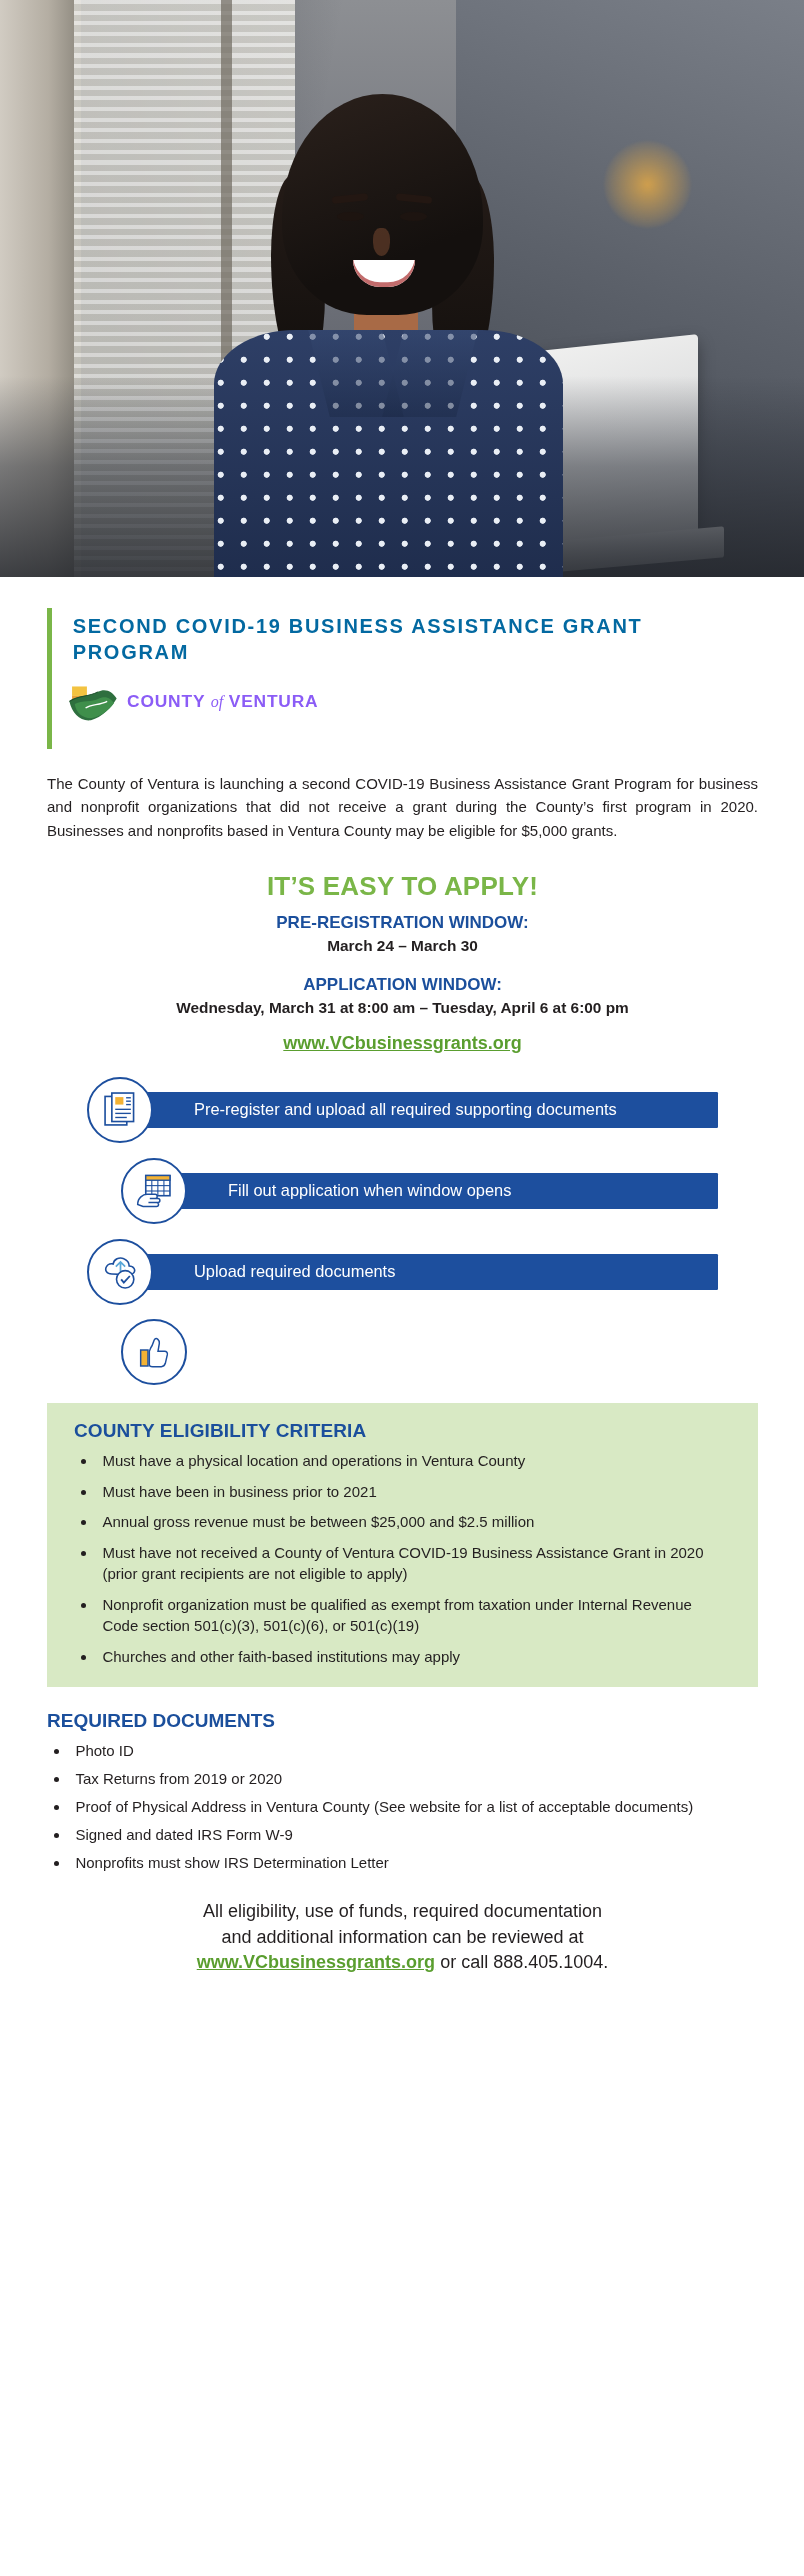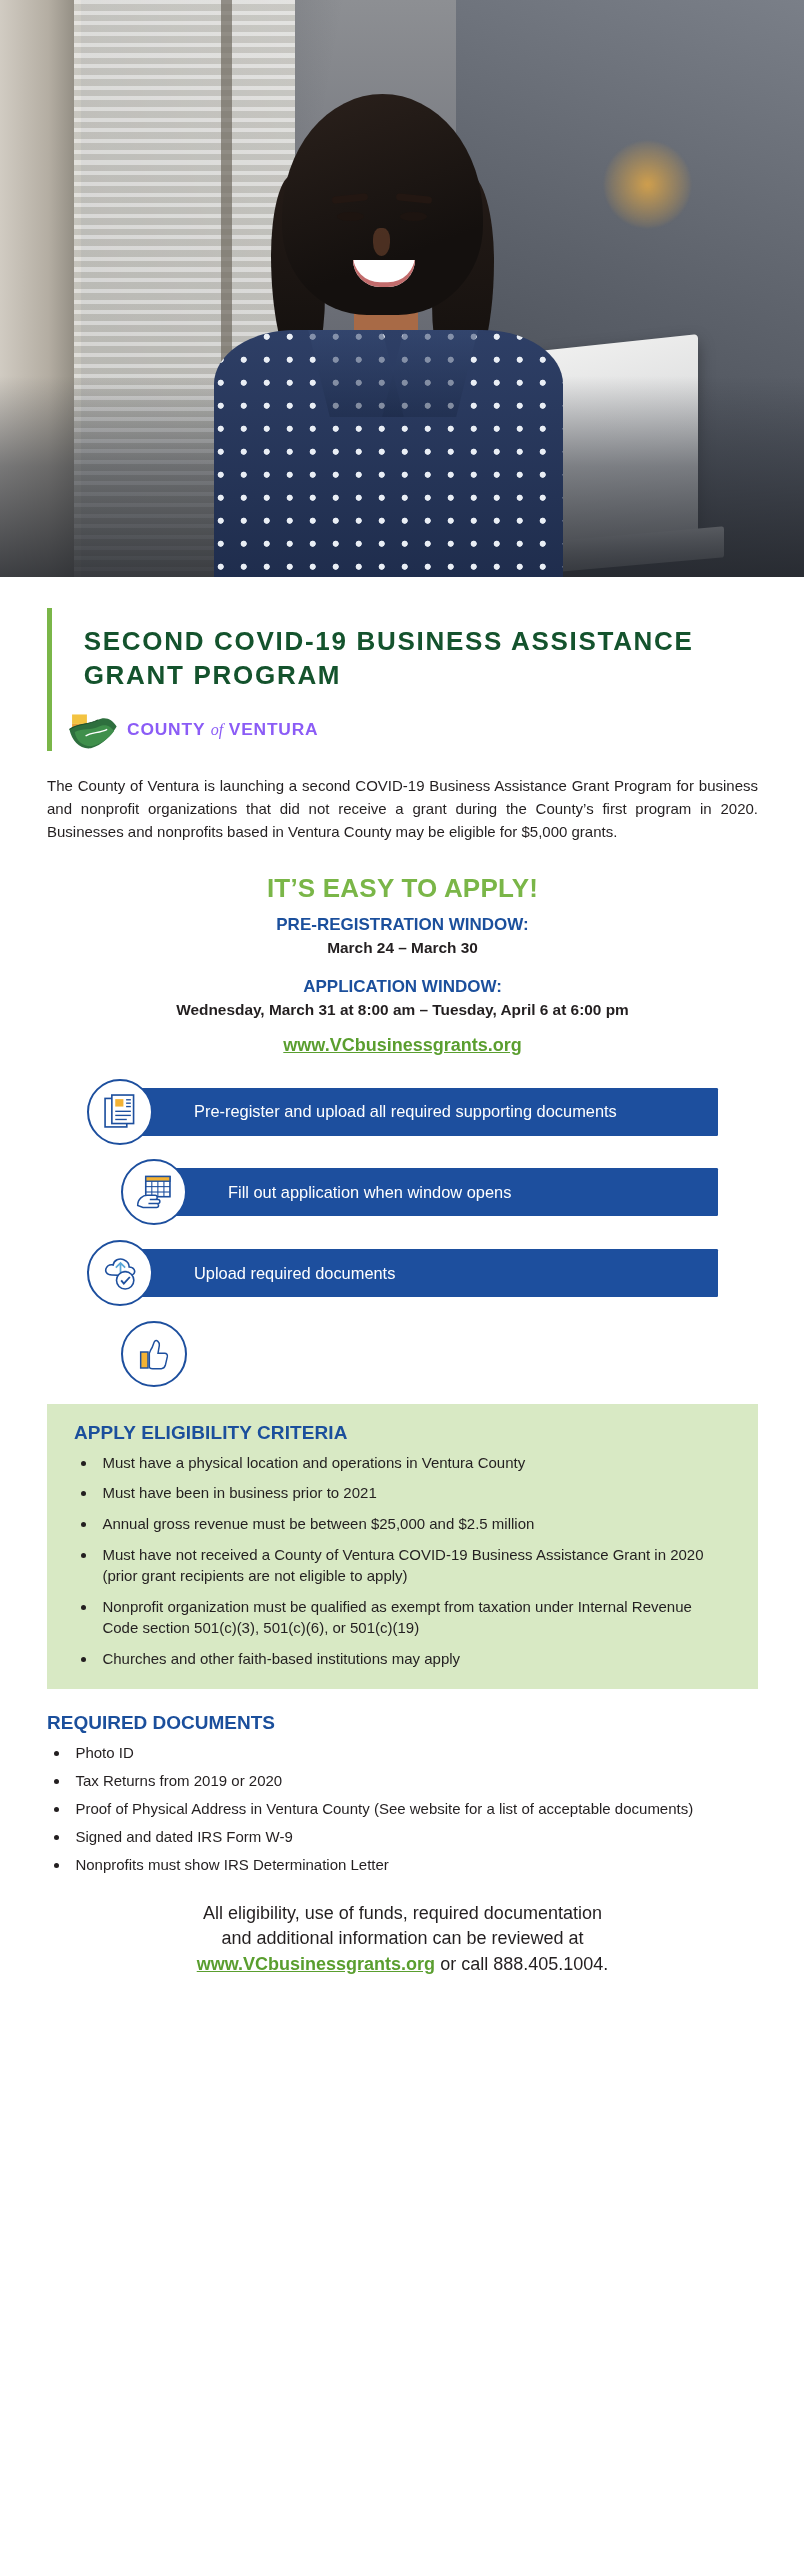--- a/index.html
+++ b/index.html
@@ -191,27 +191,27 @@
     align-items: flex-start;
   }
   .title-bar {
     width: 4.7px;
     background: #7ab648;
     align-self: stretch;
     margin-right: 16px;
     min-height: 141px;
   }
   .title {
-    font-size: 26px;
+    font-size: 20px;
     line-height: 1.32;
     font-weight: bold;
     letter-spacing: 1.7px;
-    color: #14532d;
+    color: #0369a1;
     text-transform: uppercase;
-    margin: 16px;
+    margin: 5px;
   }
   .county-logo {
     display: flex;
     align-items: center;
     margin-top: 14.8px;
   }
   .county-mark {
     width: 50px;
     height: 42px;
     position: relative;
@@ -280,21 +280,21 @@
   }
   .step {
     position: relative;
     height: 66px;
     margin-bottom: 14.8px;
     display: flex;
     align-items: center;
   }
   .step-bar {
     position: absolute;
-    height: 48px;
+    height: 36px;
     background: #1d4f9e;
     border-radius: 1.3px;
     display: flex;
     align-items: center;
     color: #fff;
     font-size: 16.4px;
     line-height: 1.28;
     font-weight: normal;
     box-sizing: border-box;
   }
@@ -498,21 +498,21 @@
         <div class="step-icon">
           <svg width="36" height="36" viewBox="0 0 54 54" xmlns="http://www.w3.org/2000/svg">
             <rect x="7" y="24" width="11" height="24" fill="#f3b234" stroke="#1d4f9e" stroke-width="2.2"></rect>
             <path d="M20 26 L20 46 C20 48, 22 49, 25 49 L38 49 C41 49, 43 47, 44 44 L47 31 C47.5 28, 46 26, 43 26 L33 26 L35 14 C35.5 9, 31 5, 28 8 C26 10, 26 16, 22 21 Z" fill="#ffffff" stroke="#1d4f9e" stroke-width="2.2"></path>
           </svg>
         </div>
       </div>
     </div>
 
     <div class="eligibility">
-      <h2>APPLY ELIGIBILITY CRITERIA</h2>
+      <h2>COUNTY ELIGIBILITY CRITERIA</h2>
       <ul class="bullets">
         <li>Must have a physical location and operations in Ventura County</li>
         <li>Must have been in business prior to 2021</li>
         <li>Annual gross revenue must be between $25,000 and $2.5 million</li>
         <li>Must have not received a County of Ventura COVID-19 Business Assistance Grant in 2020 (prior grant recipients are not eligible to apply)</li>
         <li>Nonprofit organization must be qualified as exempt from taxation under Internal Revenue Code section 501(c)(3), 501(c)(6), or 501(c)(19)</li>
         <li>Churches and other faith-based institutions may apply</li>
       </ul>
     </div>
 

